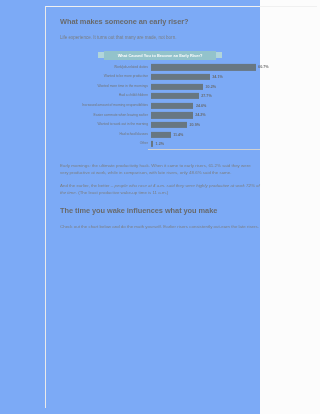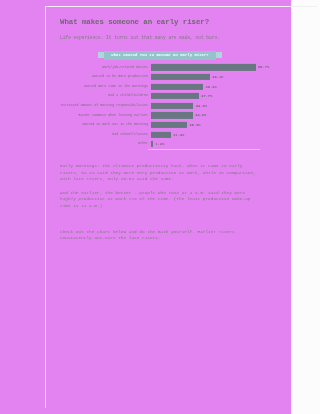--- a/index.html
+++ b/index.html
@@ -12,24 +12,23 @@
     height: 414px;
     overflow: hidden;
     font-family: "Liberation Sans", sans-serif;
     -webkit-font-smoothing: antialiased;
   }
 
   
   #page-sheet {
     position: absolute;
     left: 0; top: 0;
-    width: 291px;
+    width: 260px;
     height: 414px;
-    background: #d946ef;
-    font-family: Liberation Mono, monospace;
+    background: #3b82f6;
   }
   
   #page-edge-left {
     position: absolute;
     left: 45px;
     top: 6px;
     width: 1px;
     height: 402px;
     background: #e3e3e3;
   }
@@ -276,20 +275,21 @@
     <div style="height:14px"></div>
 
     <div class="body-p">Early mornings: the ultimate productivity hack. When it came to early risers, 61.2% said they were very productive at work, while in comparison, with late risers, only 48.6% said the same.</div>
 
     <div style="height:7px"></div>
 
     <div class="body-p"><span>And the earlier, the better – </span><em>people who rose at 4 a.m. said they were highly productive at work 72% of the time.</em><span> (The least productive wake-up time is 11 a.m.)</span></div>
 
     <div style="height:11px"></div>
 
+    <div class="h-main">The time you wake influences what you make</div>
 
     <div style="height:8px"></div>
 
     <div class="body-p">Check out the chart below and do the math yourself. Earlier risers consistently out-earn the late risers.</div>
 
   </div>
 </div>
 
 <div id="scan-tint"></div>
 

